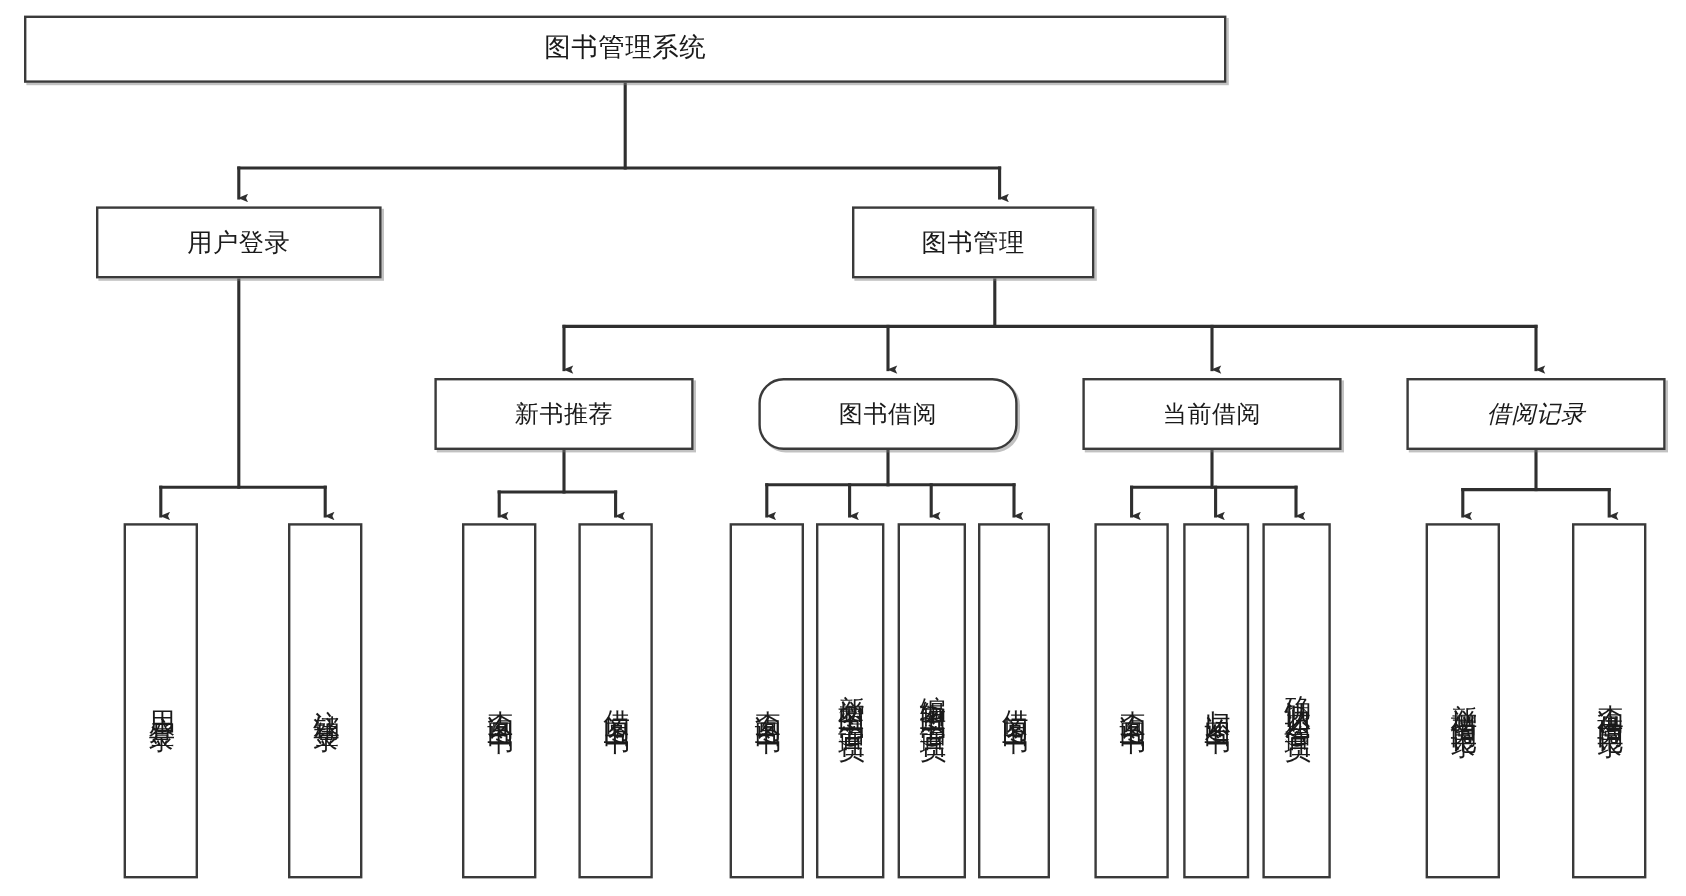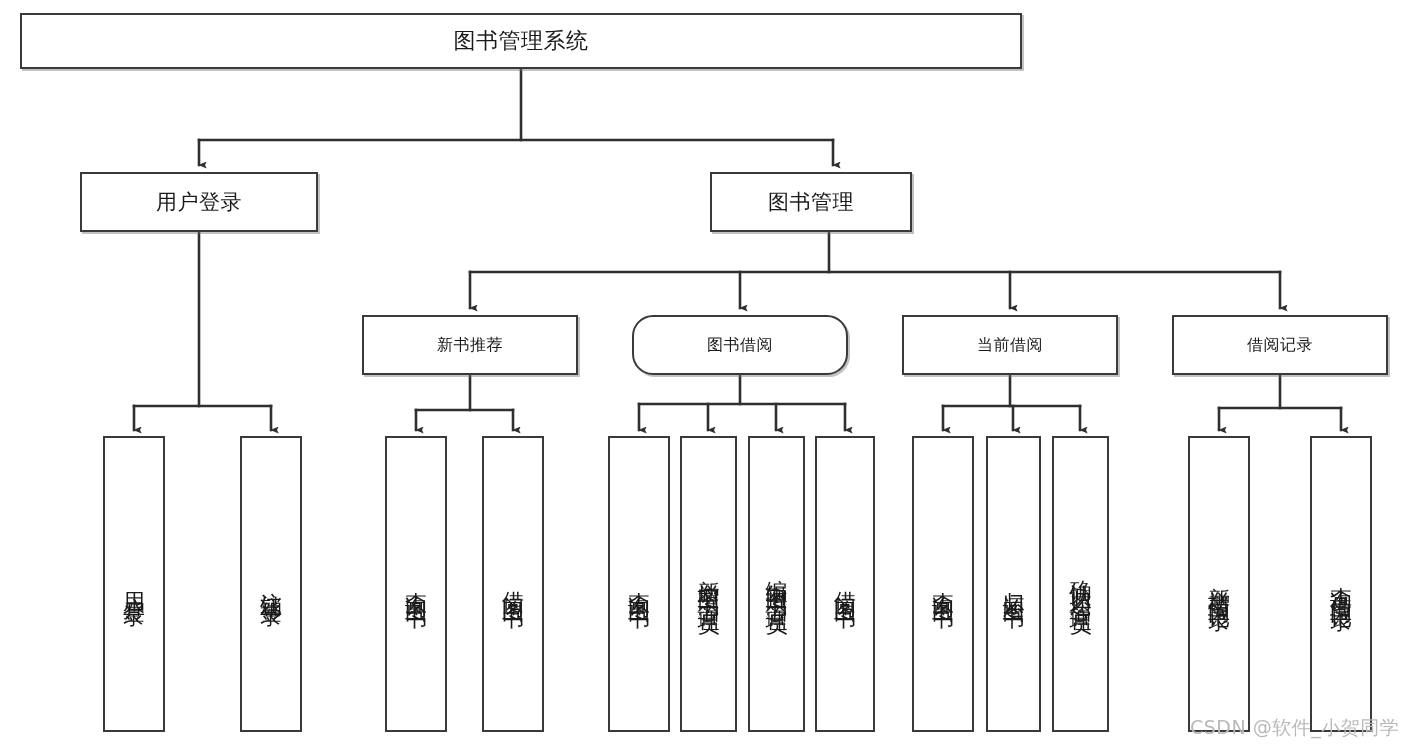--- a/index.html
+++ b/index.html
@@ -50,21 +50,21 @@
   .node.leaf .node-label {
     writing-mode: vertical-rl;
     text-orientation: upright;
     font-size: 22px;
     letter-spacing: 5px;
     white-space: nowrap;
     line-height: 1;
   }
   .node.root .node-label { font-size: 22px; }
   .node.level2 .node-label { font-size: 21px; }
-  .node.level3 .node-label { font-size: 16px; }
+  .node.level3 .node-label { font-size: 20px; }
   .watermark {
     position: absolute;
     font-size: 19px;
     color: #b9b9b9;
     white-space: nowrap;
     z-index: 3;
     letter-spacing: 0.5px;
   }
 </style>
 </head>
@@ -135,21 +135,21 @@
 
   <div class="node level3 shadowed" style="left: 362px; top: 315px; width: 216px; height: 60px; border-color: rgb(58, 58, 58); background: rgb(255, 255, 255);">
     <span class="node-label">新书推荐</span>
   </div>
   <div class="node level3 shadowed" style="left: 632px; top: 315px; width: 216px; height: 60px; border-color: rgb(58, 58, 58); background: rgb(255, 255, 255); border-radius: 21px;">
     <span class="node-label">图书借阅</span>
   </div>
   <div class="node level3 shadowed" style="left: 902px; top: 315px; width: 216px; height: 60px; border-color: rgb(58, 58, 58); background: rgb(255, 255, 255);">
     <span class="node-label">当前借阅</span>
   </div>
-  <div class="node level3 shadowed" style="left: 1172px; top: 315px; width: 216px; height: 60px; border-color: rgb(58, 58, 58); background: rgb(255, 255, 255);">
+  <div class="node level3 shadowed" style="left: 1172px; top: 315px; width: 216px; height: 60px; border-color: rgb(58, 58, 58); background: rgb(255, 255, 255); font-style: italic;">
     <span class="node-label">借阅记录</span>
   </div>
 
   <div class="node leaf" style="left: 103px; top: 436px; width: 62px; height: 296px; border-color: rgb(58, 58, 58); background: rgb(255, 255, 255);">
     <span class="node-label">用户登录</span>
   </div>
   <div class="node leaf" style="left: 240px; top: 436px; width: 62px; height: 296px; border-color: rgb(58, 58, 58); background: rgb(255, 255, 255);">
     <span class="node-label">注销登录</span>
   </div>
   <div class="node leaf" style="left: 385px; top: 436px; width: 62px; height: 296px; border-color: rgb(58, 58, 58); background: rgb(255, 255, 255);">
@@ -179,15 +179,14 @@
   <div class="node leaf" style="left: 1052px; top: 436px; width: 57px; height: 296px; border-color: rgb(58, 58, 58); background: rgb(255, 255, 255);">
     <span class="node-label">确认归还（管理员）</span>
   </div>
   <div class="node leaf" style="left: 1188px; top: 436px; width: 62px; height: 296px; border-color: rgb(58, 58, 58); background: rgb(255, 255, 255);">
     <span class="node-label">新增借阅记录</span>
   </div>
   <div class="node leaf" style="left: 1310px; top: 436px; width: 62px; height: 296px; border-color: rgb(58, 58, 58); background: rgb(255, 255, 255);">
     <span class="node-label">查询借阅记录</span>
   </div>
 
-  <div class="watermark" style="left: 1190px; top: 715px; color: rgb(185, 185, 185);">CSDN @软件_小贺同学</div>
 
 </div>
 
 </body></html>

